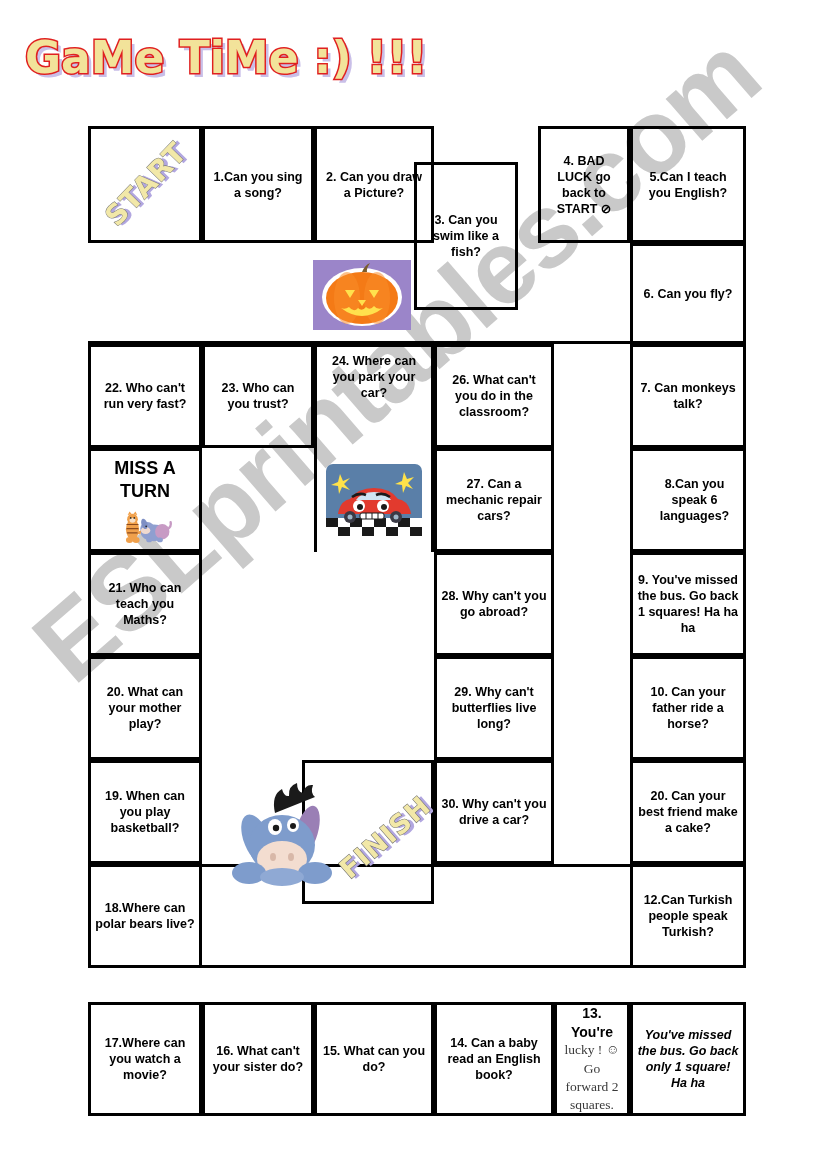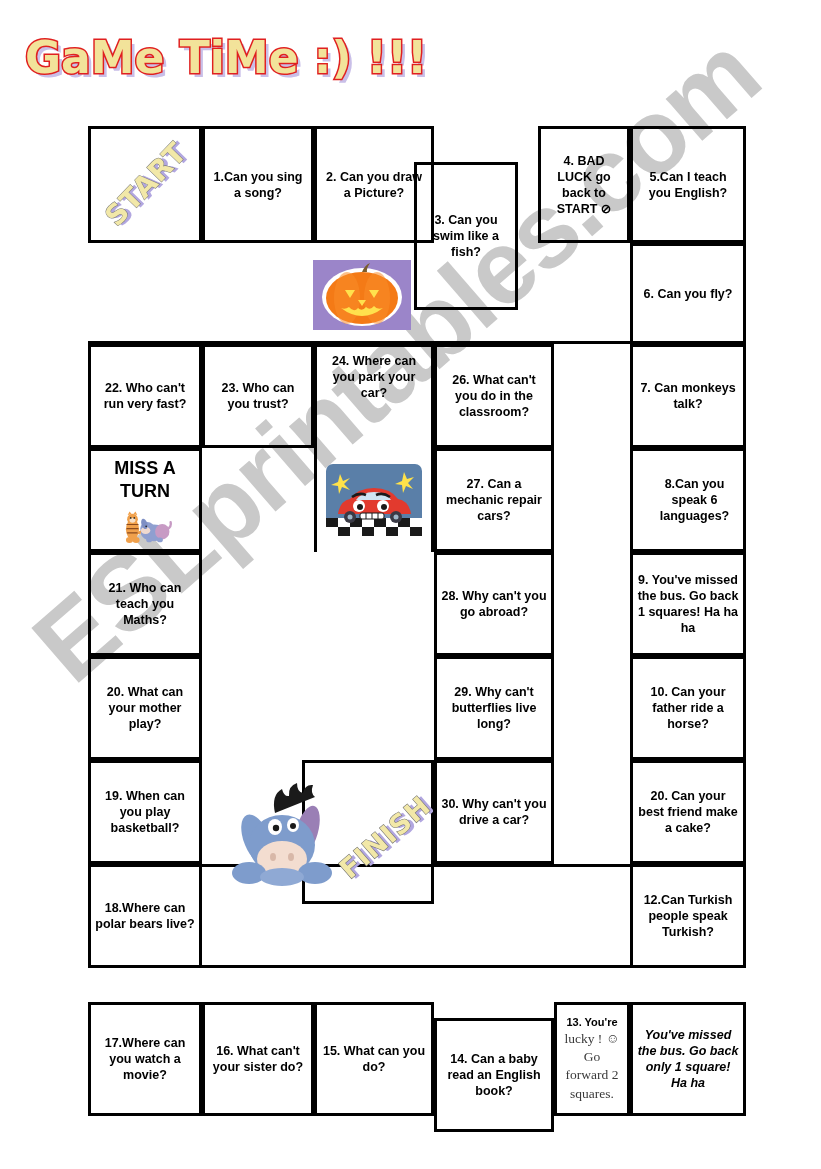--- a/index.html
+++ b/index.html
@@ -103,21 +103,21 @@
 
   
   .cell.lucky {
     font-size: 12px;
     flex-direction: column;
     line-height: 1.35;
   }
   .cell.lucky .lead {
     font-weight: bold;
     font-family: "Liberation Sans", sans-serif;
-    font-size: 11px;
+    font-size: 14px;
   }
   .cell.lucky .rest {
     font-weight: normal;
     font-family: "Liberation Serif", serif;
     font-size: 13.5px;
     color: #3a3a3a;
   }
 
   
   .art { display: block; }
@@ -426,21 +426,21 @@
   </div>
 
   <div class="cell" style="left:114px; top:876px; width:112px; height:114px;">
     <span class="txt">16. What can't your sister do?</span>
   </div>
 
   <div class="cell" style="left:226px; top:876px; width:120px; height:114px;">
     <span class="txt">15. What can you do?</span>
   </div>
 
-  <div class="cell" style="left:346px; top:876px; width:120px; height:114px;margin-top:16px;">
+  <div class="cell" style="left:346px; top:876px; width:120px; height:114px;">
     <span class="txt">14. Can a baby read an English book?</span>
   </div>
 
   <div class="cell lucky" style="left:466px; top:876px; width:76px; height:114px;">
     <span class="lead">13. You're</span>
     <span class="rest">lucky ! ☺ Go forward 2 squares.</span>
   </div>
 
   <div class="cell" style="left:542px; top:876px; width:116px; height:114px;font-style:italic;">
     <span class="txt">You've missed the bus. Go back only 1 square! Ha ha</span>

